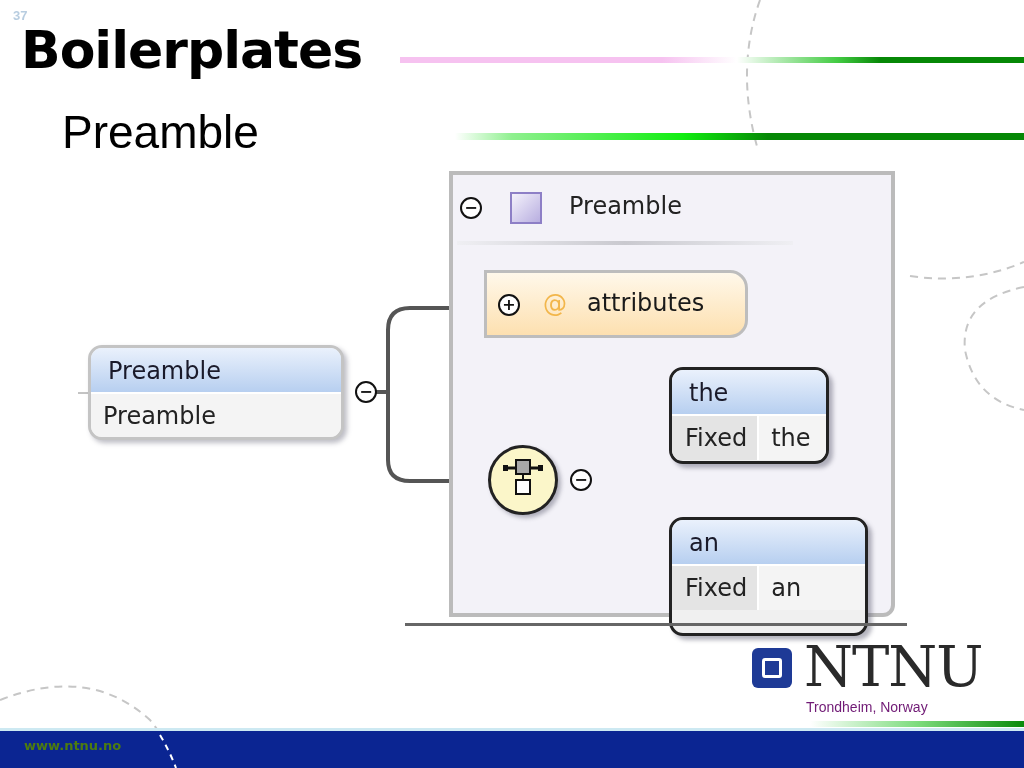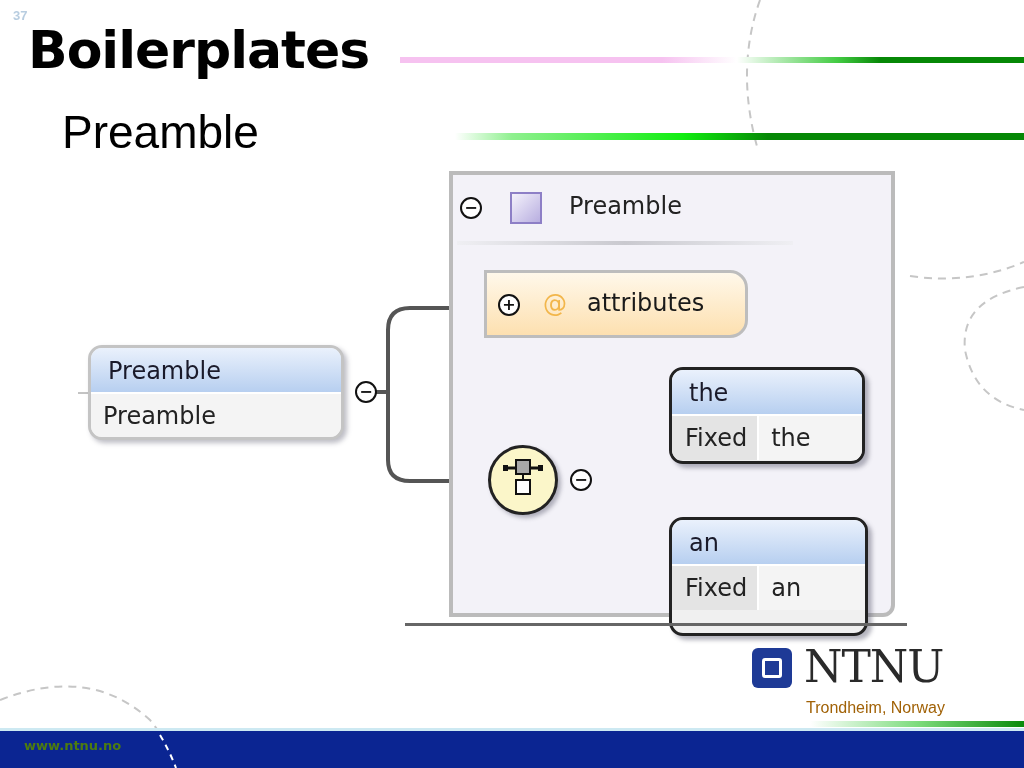--- a/index.html
+++ b/index.html
@@ -1,19 +1,19 @@
 <!DOCTYPE html>
 <html><head>
 <meta charset="utf-8">
 <style>
   html, body { margin:0; padding:0; }
   body { width:1024px; height:768px; position:relative; overflow:hidden; background:#ffffff; font-family:"DejaVu Sans", sans-serif; }
   .abs { position:absolute; }
   .slide-num { left:13px; top:8px; font-size:13px; color:#b8cde0; font-family:"Liberation Sans", sans-serif; font-weight:bold; }
-  .title { left:28px; top:18px; font-size:52px; font-weight:bold; color:#000; font-family:"DejaVu Sans", sans-serif; letter-spacing:-1px; line-height:64px; }
+  .title { left:21px; top:18px; font-size:52px; font-weight:bold; color:#000; font-family:"DejaVu Sans", sans-serif; letter-spacing:-1px; line-height:64px; }
   .subtitle { left:62px; top:104px; font-size:46px; color:#000; font-family:"Liberation Sans", sans-serif; line-height:56px; }
   .line1 { left:400px; top:57px; width:624px; height:6px; background:linear-gradient(to right, #f6c2f0 0%, #f6c2f0 42%, #ffffff 54%, #44cc44 70%, #068806 77%, #068806 100%); }
   .line2 { left:455px; top:133px; width:569px; height:7px; background:linear-gradient(to right, #ffffff 0%, #8ff08f 10%, #11ee11 40%, #068806 55%, #068806 100%); }
   svg.deco { position:absolute; left:0; top:0; }
   .panel { left:449px; top:171px; width:446px; height:446px; background:#f3f2f8; border:4px solid #bbbbbb; border-radius:0 0 12px 0; box-sizing:border-box; }
   .panel-header-sep { left:457px; top:241px; width:336px; height:4px; background:linear-gradient(to right, #efeff3, #c9c9cf 50%, #efeff3); }
   .pm { width:22px; height:22px; border:2px solid #111; border-radius:50%; box-sizing:border-box; background:#fff; display:flex; align-items:center; justify-content:center; font-size:16px; line-height:1; color:#111; font-weight:bold; }
   .type-square { left:510px; top:192px; width:32px; height:32px; background:linear-gradient(135deg,#f4f2fb,#b8aee0); border:2px solid #8d7fc6; box-sizing:border-box; }
   .panel-title { left:569px; top:192px; font-size:24px; color:#222; }
   .attr-box { left:484px; top:270px; width:264px; height:68px; background:linear-gradient(to bottom,#fff8ea,#fde0b0); border:3px solid #bdbdbd; border-radius:0 18px 18px 0; box-sizing:border-box; }
@@ -22,22 +22,22 @@
   .node { border:3px solid #222; border-radius:14px; box-sizing:border-box; overflow:hidden; background:#f0f0f0; box-shadow:4px 4px 4px rgba(90,90,110,0.45); }
   .node.grey { border-color:#c4c4c4; box-shadow:3px 3px 5px rgba(90,90,110,0.4); }
   .node-head { height:46px; background:linear-gradient(to bottom,#eaf1fc,#b7cff0); font-size:24px; color:#1a1a2a; padding-left:17px; line-height:46px; box-sizing:border-box; border-bottom:2px solid #ffffff; }
   .node-row { display:flex; height:44px; font-size:24px; color:#222; line-height:44px; }
   .node-row .k { background:#e4e4e4; padding:0 10px 0 13px; border-right:2px solid #ffffff; }
   .node-row .v { background:#f4f4f4; padding:0 12px; flex:1; }
   .seq { left:488px; top:445px; width:70px; height:70px; border-radius:50%; background:#fbf6c9; border:3px solid #222; box-sizing:border-box; box-shadow:3px 3px 4px rgba(90,90,110,0.45); }
   .panel-underline { left:405px; top:623px; width:502px; height:3px; background:#666; }
   .ntnu-logo-box { left:752px; top:648px; width:40px; height:40px; background:#1e3a96; border-radius:6px; }
   .ntnu-logo-box .inner { position:absolute; left:10px; top:10px; width:20px; height:20px; background:#1e3a96; border:3px solid #fff; border-radius:3px; box-sizing:border-box; }
-  .ntnu-text { left:804px; top:637px; font-size:44px; color:#2a2a2a; font-family:"DejaVu Serif", serif; letter-spacing:-1px; line-height:60px; }
-  .ntnu-sub { left:806px; top:699px; font-size:16px; color:#a16207; font-family:"Liberation Sans", sans-serif; }
+  .ntnu-text { left:804px; top:637px; font-size:56px; color:#2a2a2a; font-family:"DejaVu Serif", serif; letter-spacing:-1px; line-height:60px; }
+  .ntnu-sub { left:806px; top:699px; font-size:14px; color:#701a75; font-family:"Liberation Sans", sans-serif; }
   .footer-strip { left:0; top:728px; width:1024px; height:3px; background:#cde9f2; }
   .footer-green { left:810px; top:721px; width:214px; height:6px; background:linear-gradient(to right,#ffffff,#7ddc7d 50%,#0a8a0a); }
   .footer { left:0; top:731px; width:1024px; height:37px; background:#0b2592; }
   .footer-url { left:12px; top:738px; font-size:13px; font-weight:bold; color:#4d7c0f; font-family:"DejaVu Sans", sans-serif;margin-left:12px; }
 </style>
 </head>
 <body>
 
 <svg class="deco" width="1024" height="768">
   <g fill="none" stroke="#c6c6c6" stroke-width="2" stroke-dasharray="8 6">
@@ -96,21 +96,21 @@
     <rect x="47" y="17" width="5" height="6" fill="#111"></rect>
     <rect x="25" y="12" width="14" height="14" fill="#a8a8a8" stroke="#111" stroke-width="2"></rect>
     <line x1="32" y1="26" x2="32" y2="32" stroke="#111" stroke-width="2"></line>
     <rect x="25" y="32" width="14" height="14" fill="#ffffff" stroke="#111" stroke-width="2"></rect>
   </svg>
 </div>
 <div class="abs pm" style="left:570px;top:469px;">
   <span>−</span>
 </div>
 
-<div class="abs node" style="left:669px;top:367px;width:196px;height:97px;">
+<div class="abs node" style="left:669px;top:367px;width:160px;height:97px;">
   <div class="node-head">the</div>
   <div class="node-row">
     <span class="k">Fixed</span>
     <span class="v">the</span>
   </div>
 </div>
 <div class="abs node" style="left:669px;top:517px;width:199px;height:119px;">
   <div class="node-head">an</div>
   <div class="node-row">
     <span class="k">Fixed</span>

